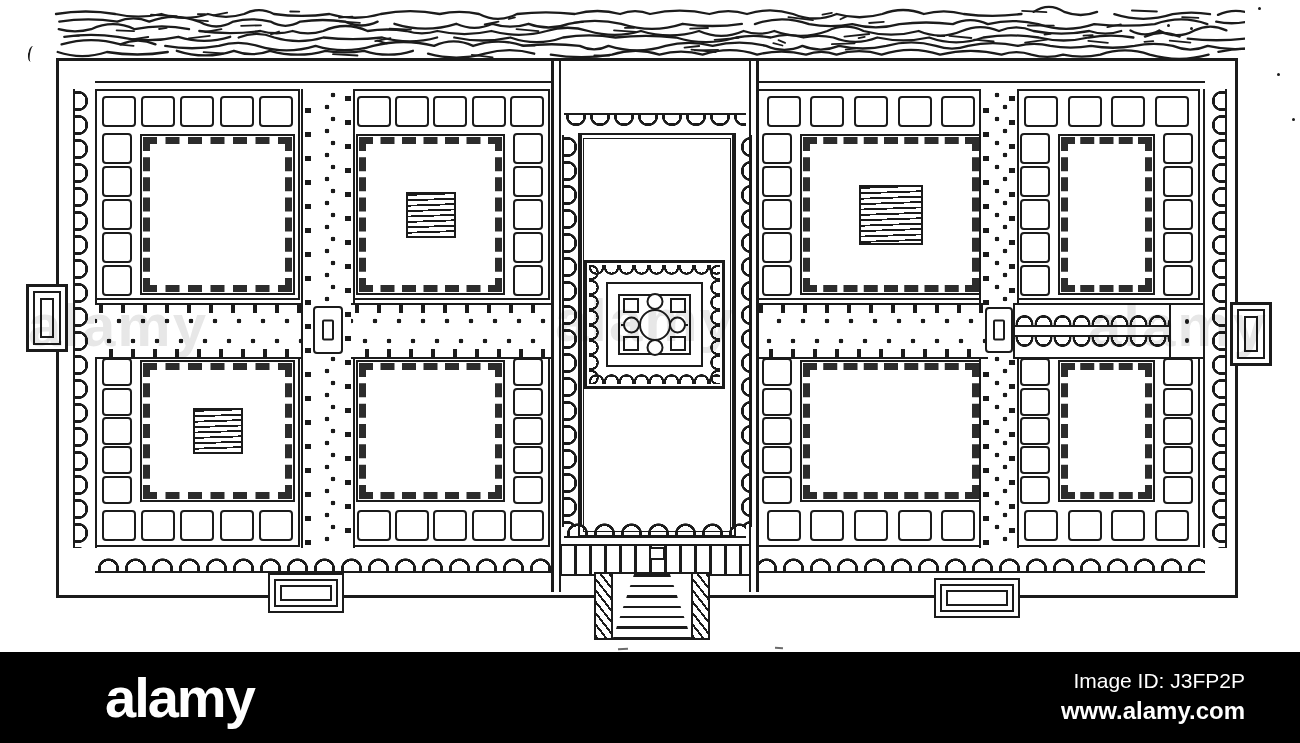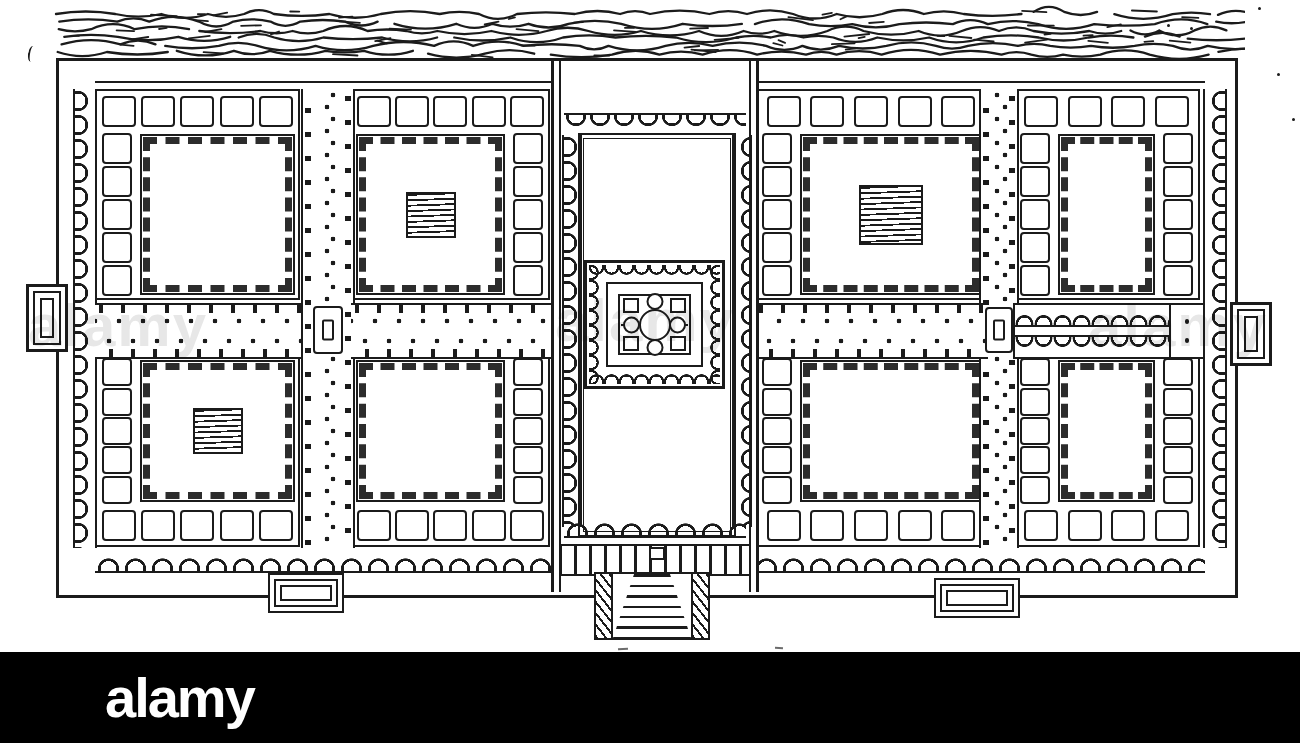--- a/index.html
+++ b/index.html
@@ -457,14 +457,18 @@
     <div class="steps"></div>
     <div class="jamb jamb-r"></div>
   </div>
 
   <div class="abs wm" style="left:118px;top:325px;">alamy</div>
   <div class="abs wm" style="left:645px;top:320px;">alamy</div>
   <div class="abs wm" style="left:1178px;top:325px;">alamy</div>
 
   <div id="bar" class="abs" style="background: rgb(0, 0, 0); color: rgb(255, 255, 255);">
     <div id="logo">alamy</div>
+    <div id="bar-right">
+      <div id="image-id">Image ID: J3FP2P</div>
+      <div id="site-url">www.alamy.com</div>
+    </div>
   </div>
 </div>
 
 </body></html>

